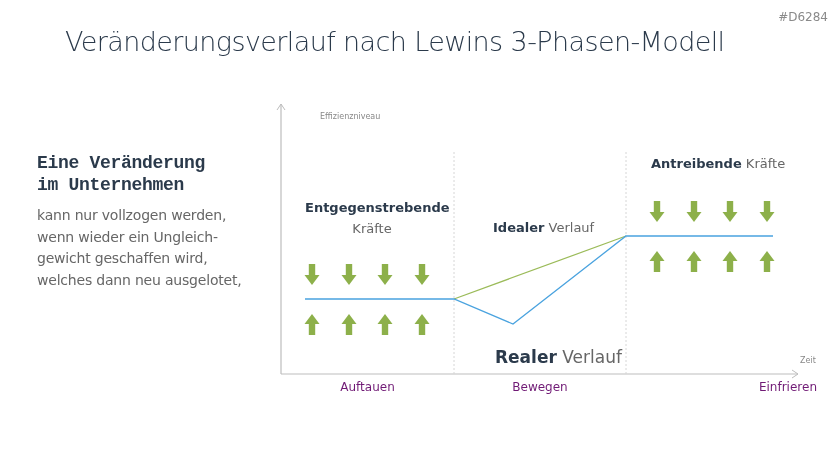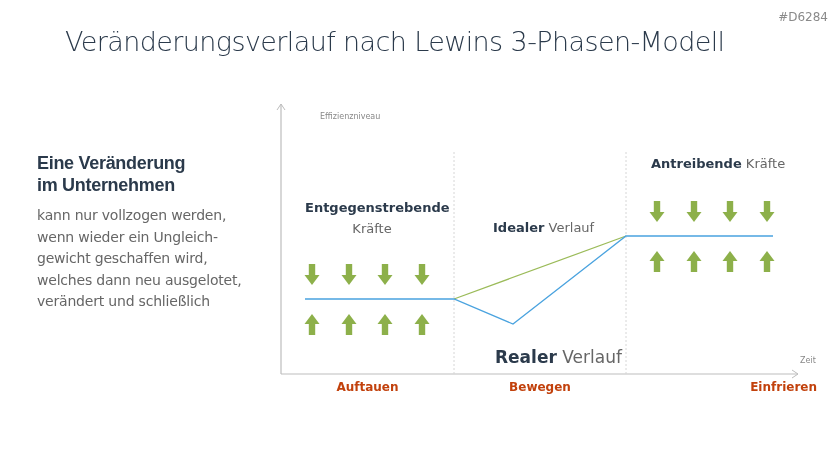--- a/index.html
+++ b/index.html
@@ -1,45 +1,44 @@
 <!DOCTYPE html>
 <html><head>
 <meta charset="utf-8">
 <style>
   html, body { margin:0; padding:0; }
   body { width:836px; height:470px; background:#ffffff; position:relative; overflow:hidden;
          font-family:"Liberation Sans", sans-serif; }
   .code { position:absolute; right:8px; top:10px; font-size:12px; color:#8a8a8a; font-family:"DejaVu Sans", sans-serif; }
   .title { position:absolute; left:37px; top:26px; font-size:27px; color:#2b3a4b; font-family:"DejaVu Sans", sans-serif; font-weight:300; letter-spacing:-0.6px;margin-left:28px; }
-  .lead { position:absolute; left:37px; top:152px; font-size:18px; font-weight:bold; color:#2b3a4b; line-height:22px; font-family:Liberation Sans, sans-serif; letter-spacing:-0.3px;}
+  .lead { position:absolute; left:37px; top:152px; font-size:18px; font-weight:bold; color:#2b3a4b; line-height:22px; font-family:Liberation Mono, monospace; letter-spacing:-0.3px;}
   .body-text { position:absolute; left:37px; top:205px; width:230px; font-size:14px; color:#666; line-height:21.6px; font-family:"DejaVu Sans", sans-serif; letter-spacing:-0.2px;}
   .body-text span { display:block; }
   svg { position:absolute; left:0; top:0; }
   .lbl { position:absolute; font-family:"DejaVu Sans", sans-serif; color:#2b3a4b; white-space:nowrap; }
   .lbl b { font-weight:bold; }
   .lbl .light { color:#666; font-weight:normal; }
   .small { font-size:8px; color:#888;padding-left:28px; }
-  .phase { font-size:12px; font-weight:bold; color:#c2410c; }
+  .phase { font-size:12px; font-weight:normal; color:#701a75; }
 </style>
 </head>
 <body>
 
 <div class="code">#D6284</div>
 <div class="title">Veränderungsverlauf nach Lewins 3-Phasen-Modell</div>
 
 <div class="lead">
   <div>Eine Veränderung</div>
   <div>im Unternehmen</div>
 </div>
 <div class="body-text">
   <span>kann nur vollzogen werden,</span>
   <span>wenn wieder ein Ungleich-</span>
   <span>gewicht geschaffen wird,</span>
   <span>welches dann neu ausgelotet,</span>
-  <span>verändert und schließlich</span>
 </div>
 
 <svg width="836" height="470">
   <defs>
     <g id="arrow-down">
       <rect x="-3.2" y="0" width="6.4" height="12" fill="#8db04a"></rect>
       <polygon points="-7.5,11 7.5,11 0,21" fill="#8db04a"></polygon>
     </g>
     <g id="arrow-up">
       <polygon points="-7.5,10 7.5,10 0,0" fill="#8db04a"></polygon>

